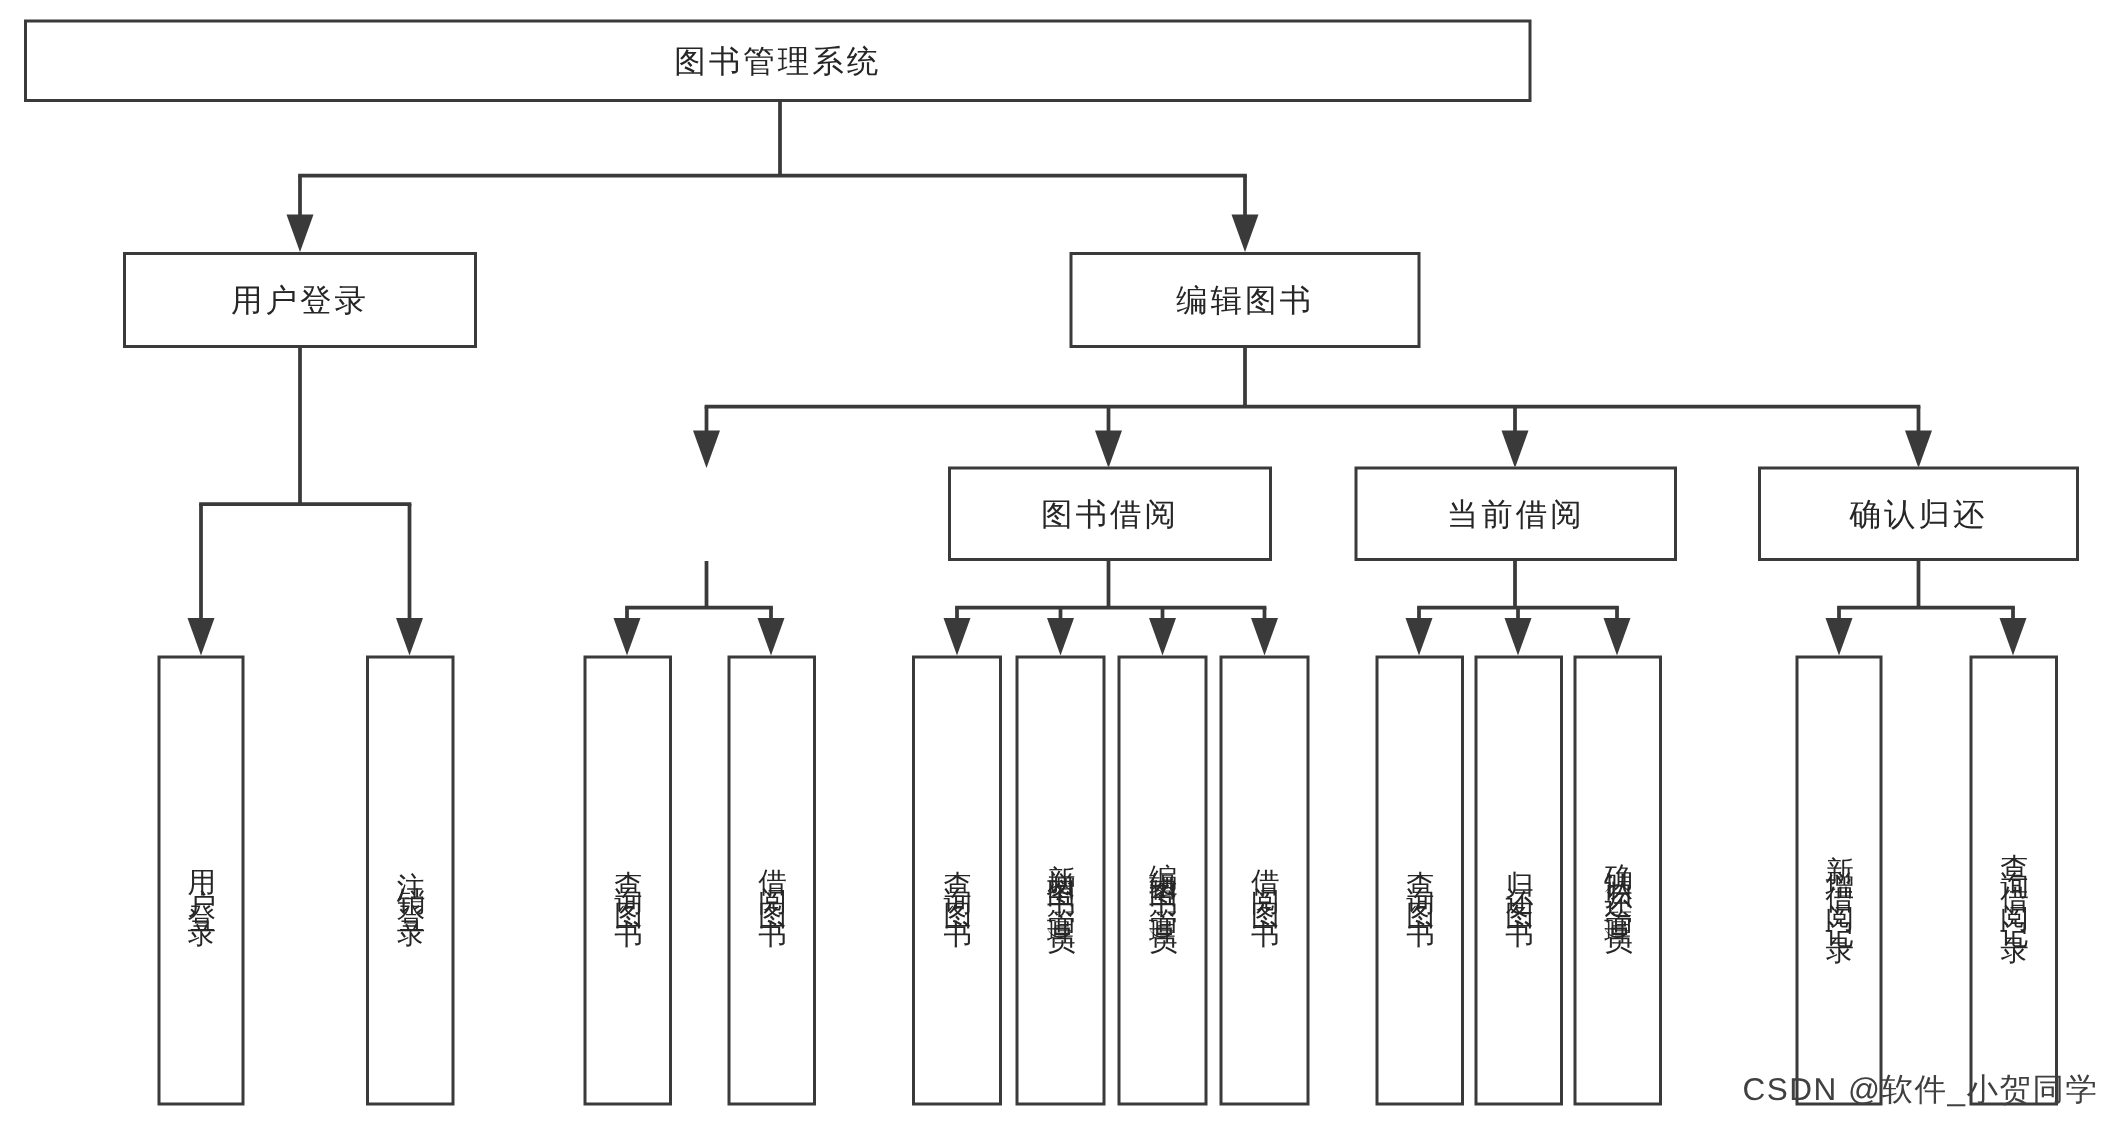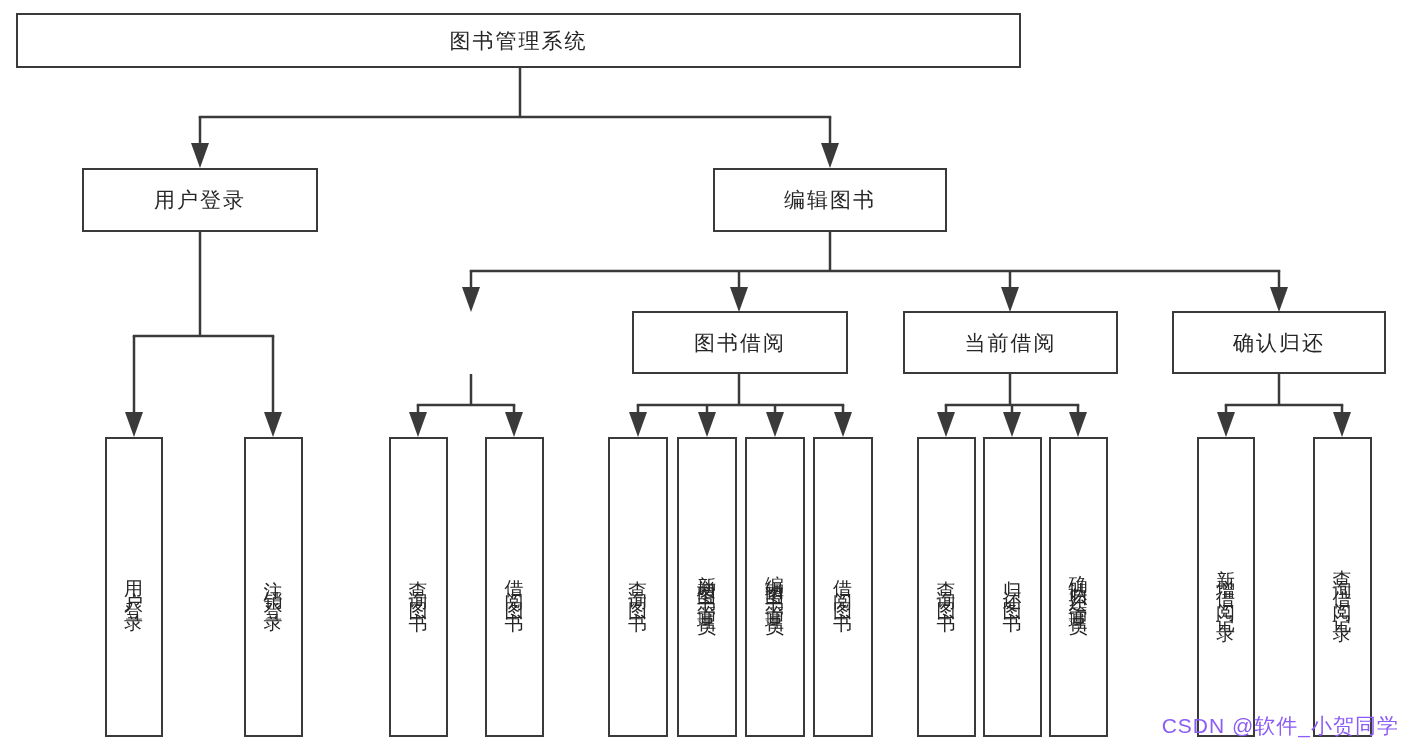--- a/index.html
+++ b/index.html
@@ -13,21 +13,21 @@
     display:flex;align-items:center;justify-content:center;
   }
   .h-box{font-size:21px;letter-spacing:2px;white-space:nowrap;}
   .v-box span{
     writing-mode:vertical-rl;text-orientation:mixed;
     font-size:19px;line-height:1;letter-spacing:11px;
   }
   .v-box.dense span{letter-spacing:6px;}
   .watermark{
     position:absolute;right:6px;top:712px;font-size:21px;letter-spacing:1px;
-    color:#8b5cf6;white-space:nowrap;
+    color:#404040;white-space:nowrap;
   }
 </style>
 </head>
 <body>
 
 <div class="canvas">
 
   <svg class="connector-layer" width="1405" height="747" viewBox="0 0 1405 747">
     <g stroke="#3a3a3a" stroke-width="2.5" fill="none">
 

